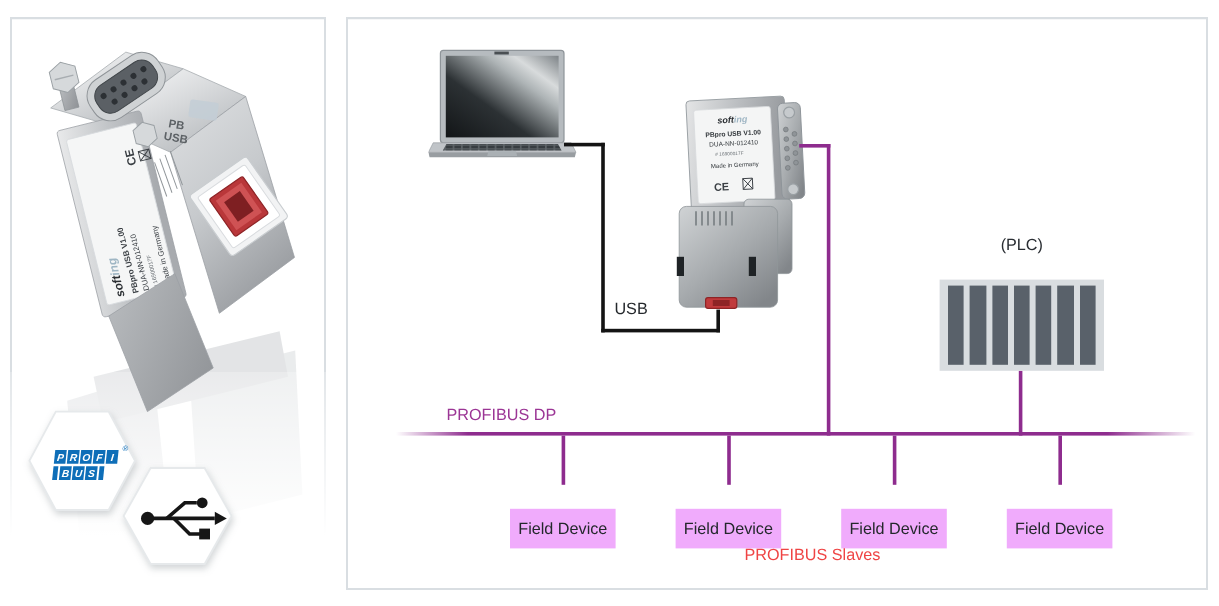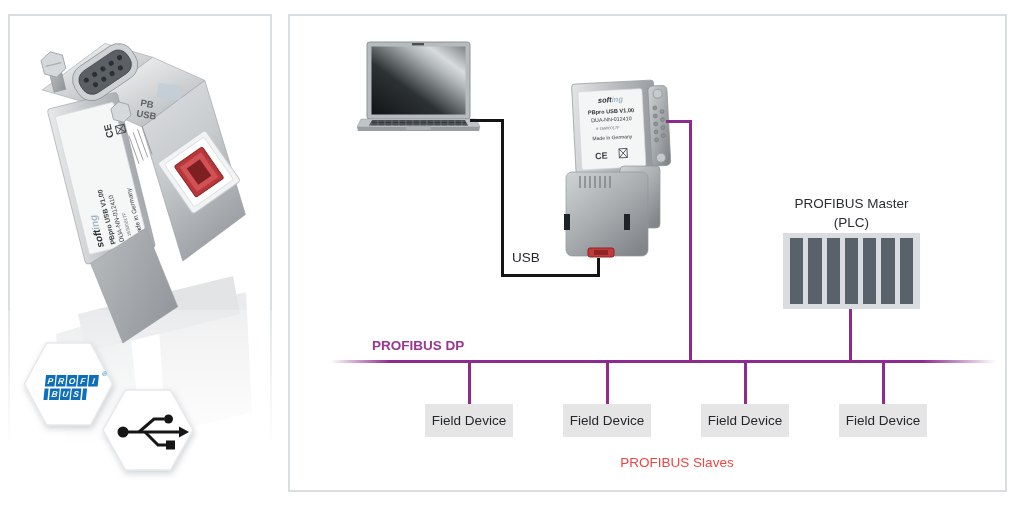--- a/index.html
+++ b/index.html
@@ -15,34 +15,34 @@
   #right-panel{left:288px;top:14px;width:719px;height:478px;}
   .abs{position:absolute;}
   .cable{position:absolute;background:#141414;}
   .pline{position:absolute;background:#8E2C8E;}
   .bus{
     position:absolute;height:3px;
     background:linear-gradient(90deg, rgba(142,44,142,0) 0%, #8E2C8E 9%,
                #8E2C8E 89%, rgba(142,44,142,0) 100%);
   }
   .lbl{position:absolute;color:#24282C;font-size:13.5px;white-space:nowrap;}
-  .lbl-purple{color:#9B3595;font-weight:700;}
+  .lbl-purple{color:#9B3595;font-weight:400;}
   .lbl-strong{font-weight:400;}
   .master-lbl{
     position:absolute;text-align:center;color:#2A2E33;font-size:13.5px;line-height:19px;
   }
   .plc-box{
     position:absolute;background:#D9DDE0;display:flex;gap:5px;
     padding:5px 7px;box-sizing:border-box;
   }
   .plc-slat{flex:1 1 auto;background:#59616A;}
   .field-box{
-    position:absolute;width:88px;height:33px;background:#e5e5e5;
+    position:absolute;width:88px;height:33px;background:#f0abfc;
     display:flex;align-items:center;justify-content:center;
-    color:#24282C;font-size:13.5px;
+    color:#24282C;font-size:13.5px;margin-top:20px;
   }
   .slaves-lbl{
     position:absolute;text-align:center;color:#ef4444;font-size:13.5px;font-weight:400;
   }
   svg text{font-family:"Liberation Sans", sans-serif;}
 </style>
 </head>
 <body>
 
 <div id="left-panel" class="panel">
@@ -300,21 +300,20 @@
   </svg>
 
   <div class="pline" style="left:378px;top:106px;width:26px;height:3px"></div>
   <div class="pline" style="left:401px;top:106px;width:3px;height:243px"></div>
   <div class="pline" style="left:561px;top:295px;width:3px;height:54px"></div>
 
   <div class="lbl lbl-purple" style="left:84px;top:324px">PROFIBUS DP</div>
   <div class="bus" style="left:42px;top:346px;width:666px"></div>
 
   <div class="master-lbl" style="left:495px;top:180px;width:137px">
-    <div>PROFIBUS Master</div>
     <div>(PLC)</div>
   </div>
   <div class="plc-box" style="left:495px;top:219px;width:137px;height:76px">
     <div class="plc-slat"></div>
     <div class="plc-slat"></div>
     <div class="plc-slat"></div>
     <div class="plc-slat"></div>
     <div class="plc-slat"></div>
     <div class="plc-slat"></div>
     <div class="plc-slat"></div>

